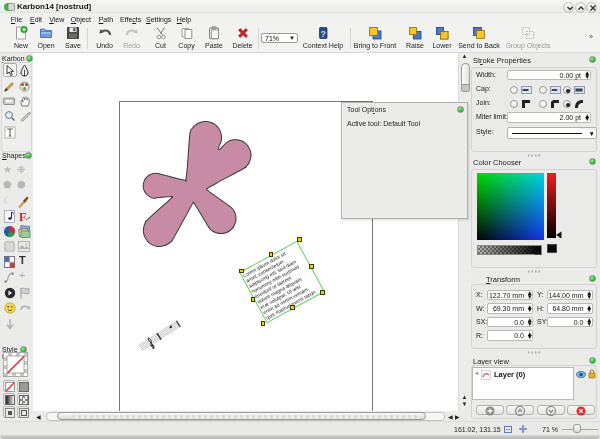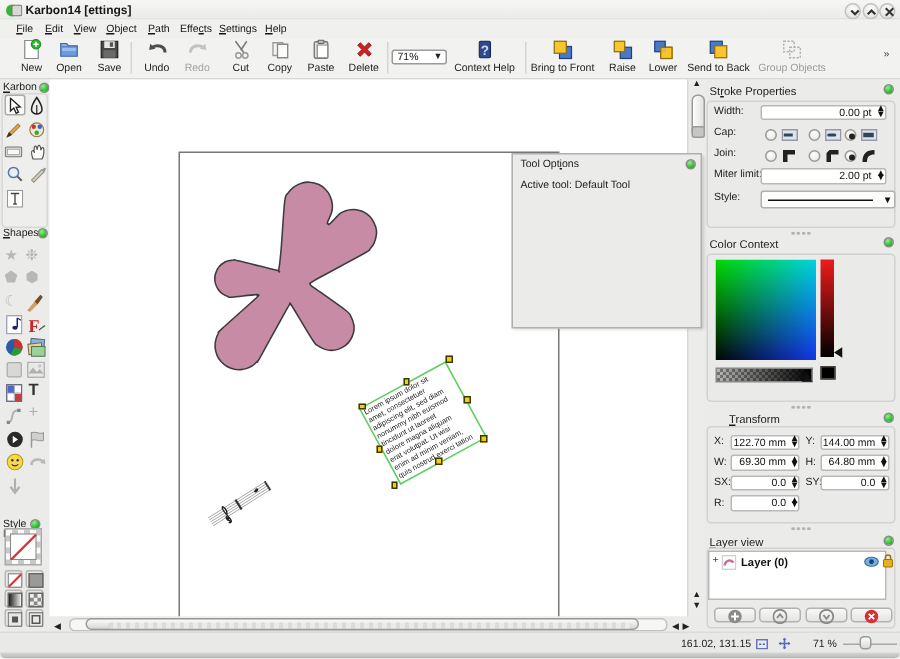--- a/index.html
+++ b/index.html
@@ -29,21 +29,21 @@
 .lbtn{position:absolute;top:352px;width:28px;height:10px;background:linear-gradient(#f8f8f6,#e4e4e2);border:1px solid #b2b2b0;border-radius:3px;}
 .lbtn svg{position:absolute;left:50%;top:-0.5px;transform:translateX(-50%);}
 </style></head>
 <body>
 
 <div class="abs" style="left:0;top:0;width:600px;height:13px;background:linear-gradient(#f6f6f5,#ebebe9);border-bottom:1px solid #e2e2e0;">
   <svg class="abs" style="left:4px;top:2px" width="11" height="10" viewBox="0 0 11 10">
       <circle cx="4" cy="5" r="4" fill="#3db03d"></circle>
       <rect x="4" y="1.5" width="6.5" height="7" rx="1" fill="#d8d8d6" stroke="#777" stroke-width="0.7"></rect>
     </svg>
-  <div class="abs" style="left:17px;top:2px;font-size:8px;font-weight:bold;color:#161616;">Karbon14 [ettings]</div>
+  <div class="abs" style="left:17px;top:2px;font-size:8px;font-weight:bold;color:#161616;">Karbon14 [nostrud]</div>
   <div class="abs winbtn" style="left:563px;top:1.5px;">
       <svg width="8" height="8" viewBox="0 0 8 8">
         <path d="M1.5,3l2.5,2.5L6.5,3" fill="none" stroke="#333" stroke-width="1.5"></path>
       </svg>
     </div>
   <div class="abs winbtn" style="left:574.5px;top:1.5px;">
       <svg width="8" height="8" viewBox="0 0 8 8">
         <path d="M1.5,5.5L4,3l2.5,2.5" fill="none" stroke="#333" stroke-width="1.5"></path>
       </svg>
     </div>
@@ -472,21 +472,21 @@
     </div>
   <div class="lbl" style="left:6px;top:60px;">Miter limit:</div>
   <div class="inp" style="left:37px;top:59px;width:84px;height:10.5px;padding:1px 9px 0 0;">2.00 pt</div>
   <div class="spin" style="left:114px;top:60.5px;">▲<br>▼</div>
   <div class="lbl" style="left:6px;top:75px;">Style:</div>
   <div class="abs" style="left:37px;top:73.5px;width:90px;height:12px;background:#fcfcfa;border:1px solid #b0b0ae;border-radius:2px;">
     <div class="abs" style="left:4px;top:5px;width:70px;height:1.6px;background:#111;"></div>
     <span class="abs" style="right:1px;top:2.5px;font-size:6.5px;color:#111;">▼</span>
   </div>
   <div class="splitdots" style="top:100.5px;"></div>
-  <div class="abs hdr" style="left:3px;top:105px;font-size:7.5px;">Color Context</div>
+  <div class="abs hdr" style="left:3px;top:105px;font-size:7.5px;">Color Chooser</div>
   <div class="led" style="left:119px;top:105px;"></div>
   <div class="gbox" style="left:0.5px;top:116px;width:126px;height:99px;"></div>
   <svg class="abs" style="left:6.8px;top:119.8px" width="67" height="67" viewBox="0 0 67 67">
     <defs>
       <linearGradient id="hue" x1="0" y1="0" x2="1" y2="0">
           <stop offset="0" stop-color="#00da00"></stop>
           <stop offset="1" stop-color="#00d4e0"></stop>
         </linearGradient>
       <linearGradient id="low" x1="0" y1="0" x2="1" y2="0">
           <stop offset="0" stop-color="#000400"></stop>
@@ -536,21 +536,21 @@
   <div class="lbl" style="left:67px;top:265px;">SY:</div>
   <div class="inp" style="left:77px;top:263.5px;width:45.5px;height:10.5px;padding:1px 8px 0 0;">0.0</div>
     <div class="spin" style="left:116px;top:265px;">▲<br>▼</div>
   <div class="lbl" style="left:6px;top:278.5px;">R:</div>
   <div class="inp" style="left:17px;top:277px;width:46px;height:10.5px;padding:1px 8px 0 0;">0.0</div>
     <div class="spin" style="left:56.5px;top:278.5px;">▲<br>▼</div>
   <div class="splitdots" style="top:297.5px;"></div>
   <div class="abs hdr" style="left:3px;top:304px;font-size:7.5px;"><u>L</u>ayer view</div>
   <div class="led" style="left:119px;top:304px;"></div>
   <div class="gbox" style="left:0.5px;top:312px;width:126px;height:54px;"></div>
-  <div class="abs" style="left:2px;top:314px;width:119px;height:33px;background:#fff;border:1px solid #b8b8b6;">
+  <div class="abs" style="left:2px;top:314px;width:102px;height:33px;background:#fff;border:1px solid #b8b8b6;">
     <span class="abs" style="left:2px;top:2px;font-size:7px;color:#444;">+</span>
     <svg class="abs" style="left:8px;top:1.5px" width="10" height="10" viewBox="0 0 10 10">
         <rect x="0.5" y="0.5" width="9" height="9" fill="#fdfdfd" stroke="#bbb" stroke-width="0.6"></rect>
         <path d="M2,7 C3,3 6,3 8,5" fill="none" stroke="#c86f96" stroke-width="1.6"></path>
       </svg>
     <span class="abs" style="left:21px;top:1.5px;font-size:7.5px;font-weight:bold;color:#111;">Layer (0)</span>
     <svg class="abs" style="left:103px;top:1.5px" width="10" height="9" viewBox="0 0 10 9">
         <ellipse cx="5" cy="4.5" rx="4.5" ry="3" fill="#7ab0e0" stroke="#3a6a9a" stroke-width="0.8"></ellipse>
         <circle cx="5" cy="4.5" r="1.6" fill="#16427a"></circle>
       </svg>

